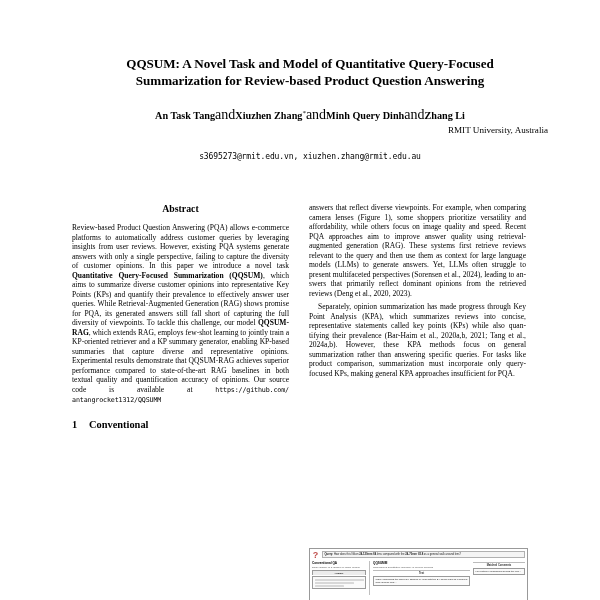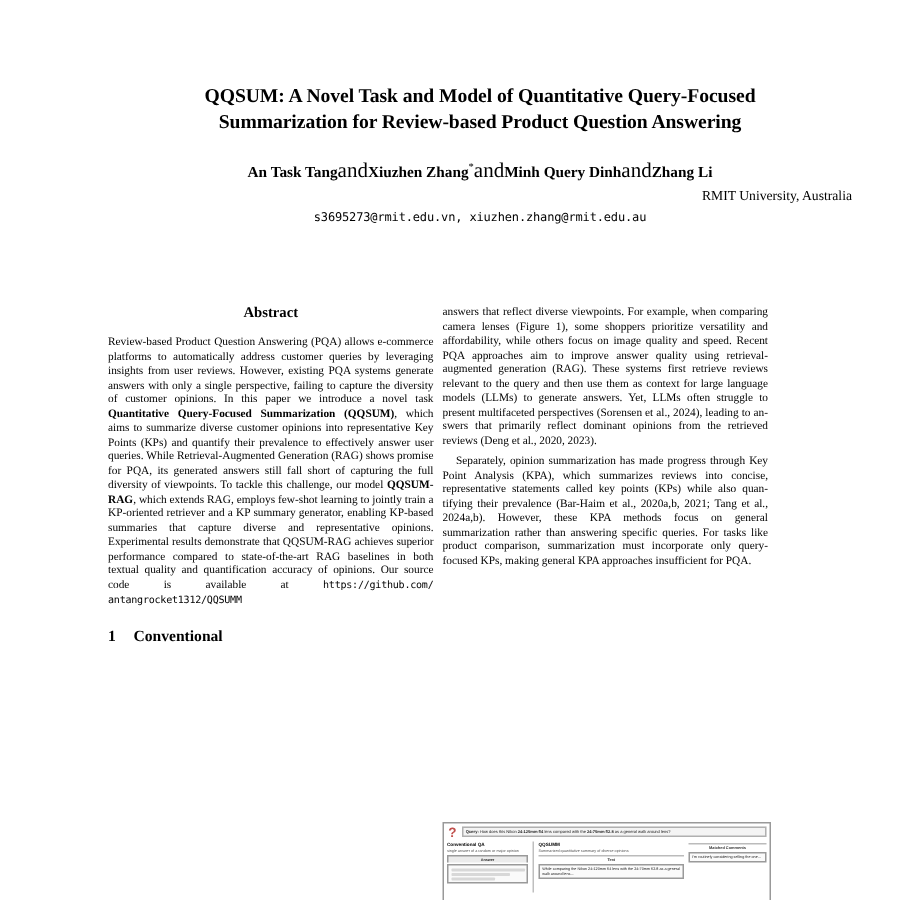--- a/index.html
+++ b/index.html
@@ -14,21 +14,21 @@
     overflow: hidden;
     font-family: "Liberation Serif", "DejaVu Serif", serif;
     color: #000000;
   }
   .page {
     position: relative;
     width: 600px;
     height: 600px;
     background: #ffffff;
     box-sizing: border-box;
-    padding: 56px 32px 0 72px;
+    padding: 56px 52px 0 72px;
   }
   
   .title {
     text-align: center;
     font-weight: bold;
     font-size: 13.1px;
     line-height: 16.5px;
     letter-spacing: -0.05px;
     margin: 0 0 0 0;
     padding: 0 4px;
@@ -58,32 +58,32 @@
     text-align: right;
     font-size: 9.1px;
     line-height: 12px;
     margin-top: 2px;
   }
   .emails {
     text-align: center;
     font-family: "DejaVu Sans Mono", "Liberation Mono", monospace;
     font-size: 8.0px;
     line-height: 12.6px;
-    margin-top: 3px;
+    margin-top: 15px;
     letter-spacing: -0.1px;
   }
   
   .columns {
     position: absolute;
     top: 203px;
     left: 72px;
     width: 456px;
     height: 397px;
     display: flex;
-    gap: 6px;
+    gap: 20px;
   }
   .col {
     width: 217px;
     position: relative;
   }
   .sec-abstract-head {
     text-align: center;
     font-weight: bold;
     font-size: 9.8px;
     line-height: 12px;

